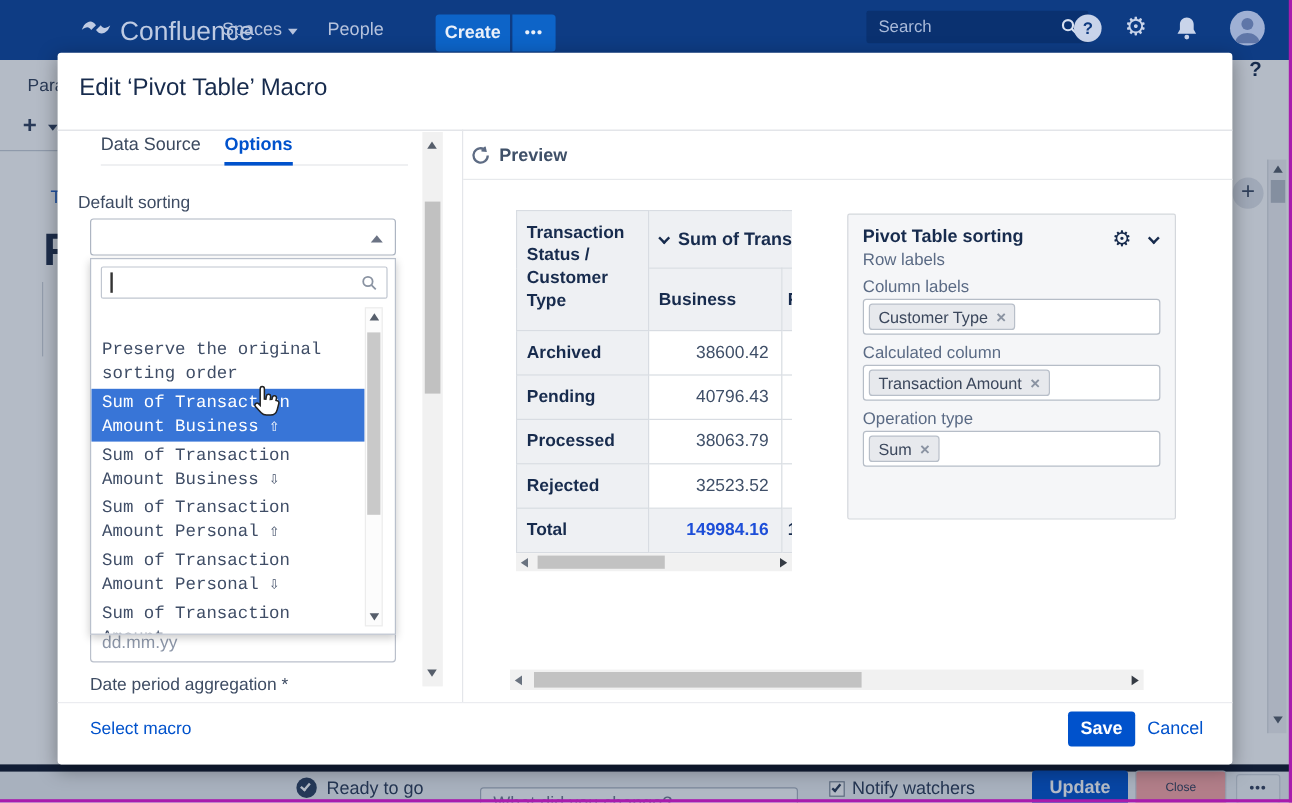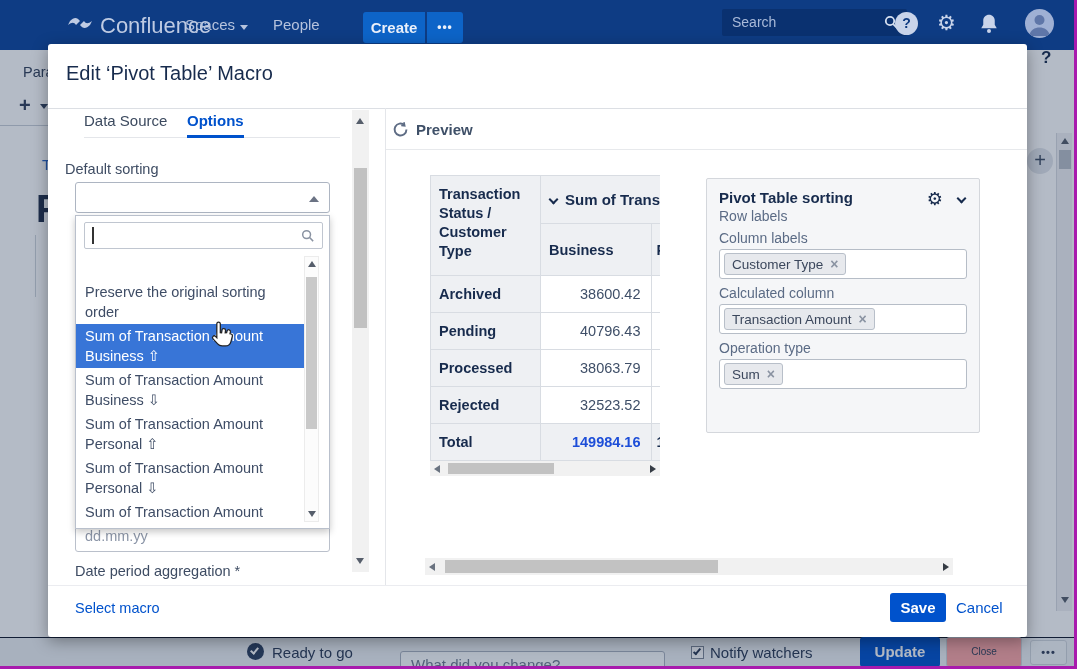--- a/index.html
+++ b/index.html
@@ -29,21 +29,21 @@
   .pg-toolbar-line { left:0; top:125px; width:48px; height:1px; background:#c9cfd8; }
   .pg-t { left:42px; top:156px; font-size:15px; color:#2563c9; }
   .pg-big { left:36px; top:188px; font-size:38px; font-weight:bold; color:#212f4a; }
   .pg-vline { left:35px; top:235px; width:1px; height:62px; background:#cfd4db; }
   .pg-help { left:1041px; top:48px; font-size:17px; font-weight:bold; color:#172b4d; }
   .pg-addcircle { left:1027px; top:148px; width:26px; height:26px; border-radius:50%; background:#e2e5ea; color:#3f4c63; font-size:20px; text-align:center; line-height:24px; }
   .pg-scroll { left:1056px; top:133px; width:16px; height:478px; background:#f0f1f3; border-left:1px solid #d8dbe0; }
   .pg-scroll .thumb { position:absolute; left:2px; top:17px; width:12px; height:19px; background:#b9bec8; }
 
   
-  .bbar { position:absolute; left:0; top:637px; width:1077px; height:32px; background:#eef1f4; border-top:1px solid #0f172a; z-index:1; }
+  .bbar { position:absolute; left:0; top:637px; width:1077px; height:32px; background:#eef1f4; border-top:6px solid #0f172a; z-index:1; }
   .bbar-check { position:absolute; left:247px; top:5px; width:17px; height:17px; border-radius:50%; background:#2c3e5d; }
   .bbar-check i { position:absolute; left:5px; top:3px; width:5px; height:8px; border:solid #fff; border-width:0 2px 2px 0; transform:rotate(40deg); }
   .bbar-status { position:absolute; left:272px; top:6px; font-size:15px; color:#2b3a55; }
   .bbar-input { position:absolute; left:400px; top:13px; width:265px; height:26px; background:#fbfcfd; border:1px solid #aab2bf; border-radius:3px; }
   .bbar-input input { width:100%; height:100%; border:none; outline:none; background:transparent; padding:0 10px; font-size:15px; font-family:"Liberation Sans",sans-serif; color:#3c4759; }
   .bbar-input input::placeholder { color:#6e7a8e; }
   .bbar-cb { position:absolute; left:691px; top:8px; width:13px; height:13px; background:#fdfdfd; border:1px solid #7e8796; }
   .bbar-cb i { position:absolute; left:3px; top:0px; width:4px; height:8px; border:solid #2b3a55; border-width:0 2px 2px 0; transform:rotate(40deg); }
   .bbar-notify { position:absolute; left:710px; top:6px; font-size:15px; color:#2b3a55; }
   .bbar-update { position:absolute; left:860px; top:-1px; width:80px; height:30px; background:#0052cc; color:#fff; font-weight:bold; font-size:15px; text-align:center; line-height:30px; border-radius:3px; }
@@ -64,21 +64,21 @@
   .tabs-underline { position:absolute; left:36px; top:93px; width:256px; height:1px; background:#e4e6ea; }
   .tab-active-underline { position:absolute; left:139px; top:91px; width:57px; height:3px; background:#0052cc; }
 
   .fld-label { position:absolute; font-size:14.5px; color:#3e4c63; }
   .sel-box { position:absolute; left:27px; top:138px; width:255px; height:31px; background:#fff; border:1px solid #adb5c2; border-radius:3px; }
   .tri-up-sm { position:absolute; right:10px; top:13px; width:0; height:0; border-left:5px solid transparent; border-right:5px solid transparent; border-bottom:6px solid #6b7384; }
 
   .dropdown { position:absolute; left:27px; top:171px; width:255px; height:314px; background:#fff; border:1px solid #b9c0cc; box-shadow:0 3px 7px rgba(0,0,0,.22); z-index:3; overflow:hidden; }
   .dd-search { position:absolute; left:8px; top:6px; width:239px; height:27px; border:1px solid #c0c6d0; border-radius:2px; background:#fff; }
   .dd-caret { position:absolute; left:7px; top:4px; width:2px; height:17px; background:#333; }
-  .dd-list { position:absolute; left:0; top:38px; width:228px; bottom:0; overflow:hidden; }
+  .dd-list { position:absolute; left:0; top:38px; width:228px; bottom:0; overflow:hidden;font-family:Liberation Mono, monospace; }
   .opt { padding:2px 9px; font-size:14.5px; line-height:20px; color:#3f4d66; }
   .opt.empty { height:26px; }
   .opt.sel { background:#3875d7; color:#fff; }
   .dd-scroll { position:absolute; right:10px; top:40px; width:15px; height:266px; background:#fcfcfc; border:1px solid #ececec; }
   .dd-scroll .thumb { position:absolute; left:1px; top:20px; width:11px; height:152px; background:#c9c9c9; }
 
   .date-input { position:absolute; left:27px; top:477px; width:255px; height:31px; border:1px solid #bac0cb; border-radius:3px; background:#fff; z-index:1; font-size:14.5px; color:#8c96a8; line-height:29px; padding-left:9px; }
 
   .pane-scroll { position:absolute; left:304px; top:66px; width:17px; height:462px; background:#f1f1f1; }
   .pane-scroll .thumb { position:absolute; left:2px; top:58px; width:13px; height:160px; background:#c1c1c1; }

